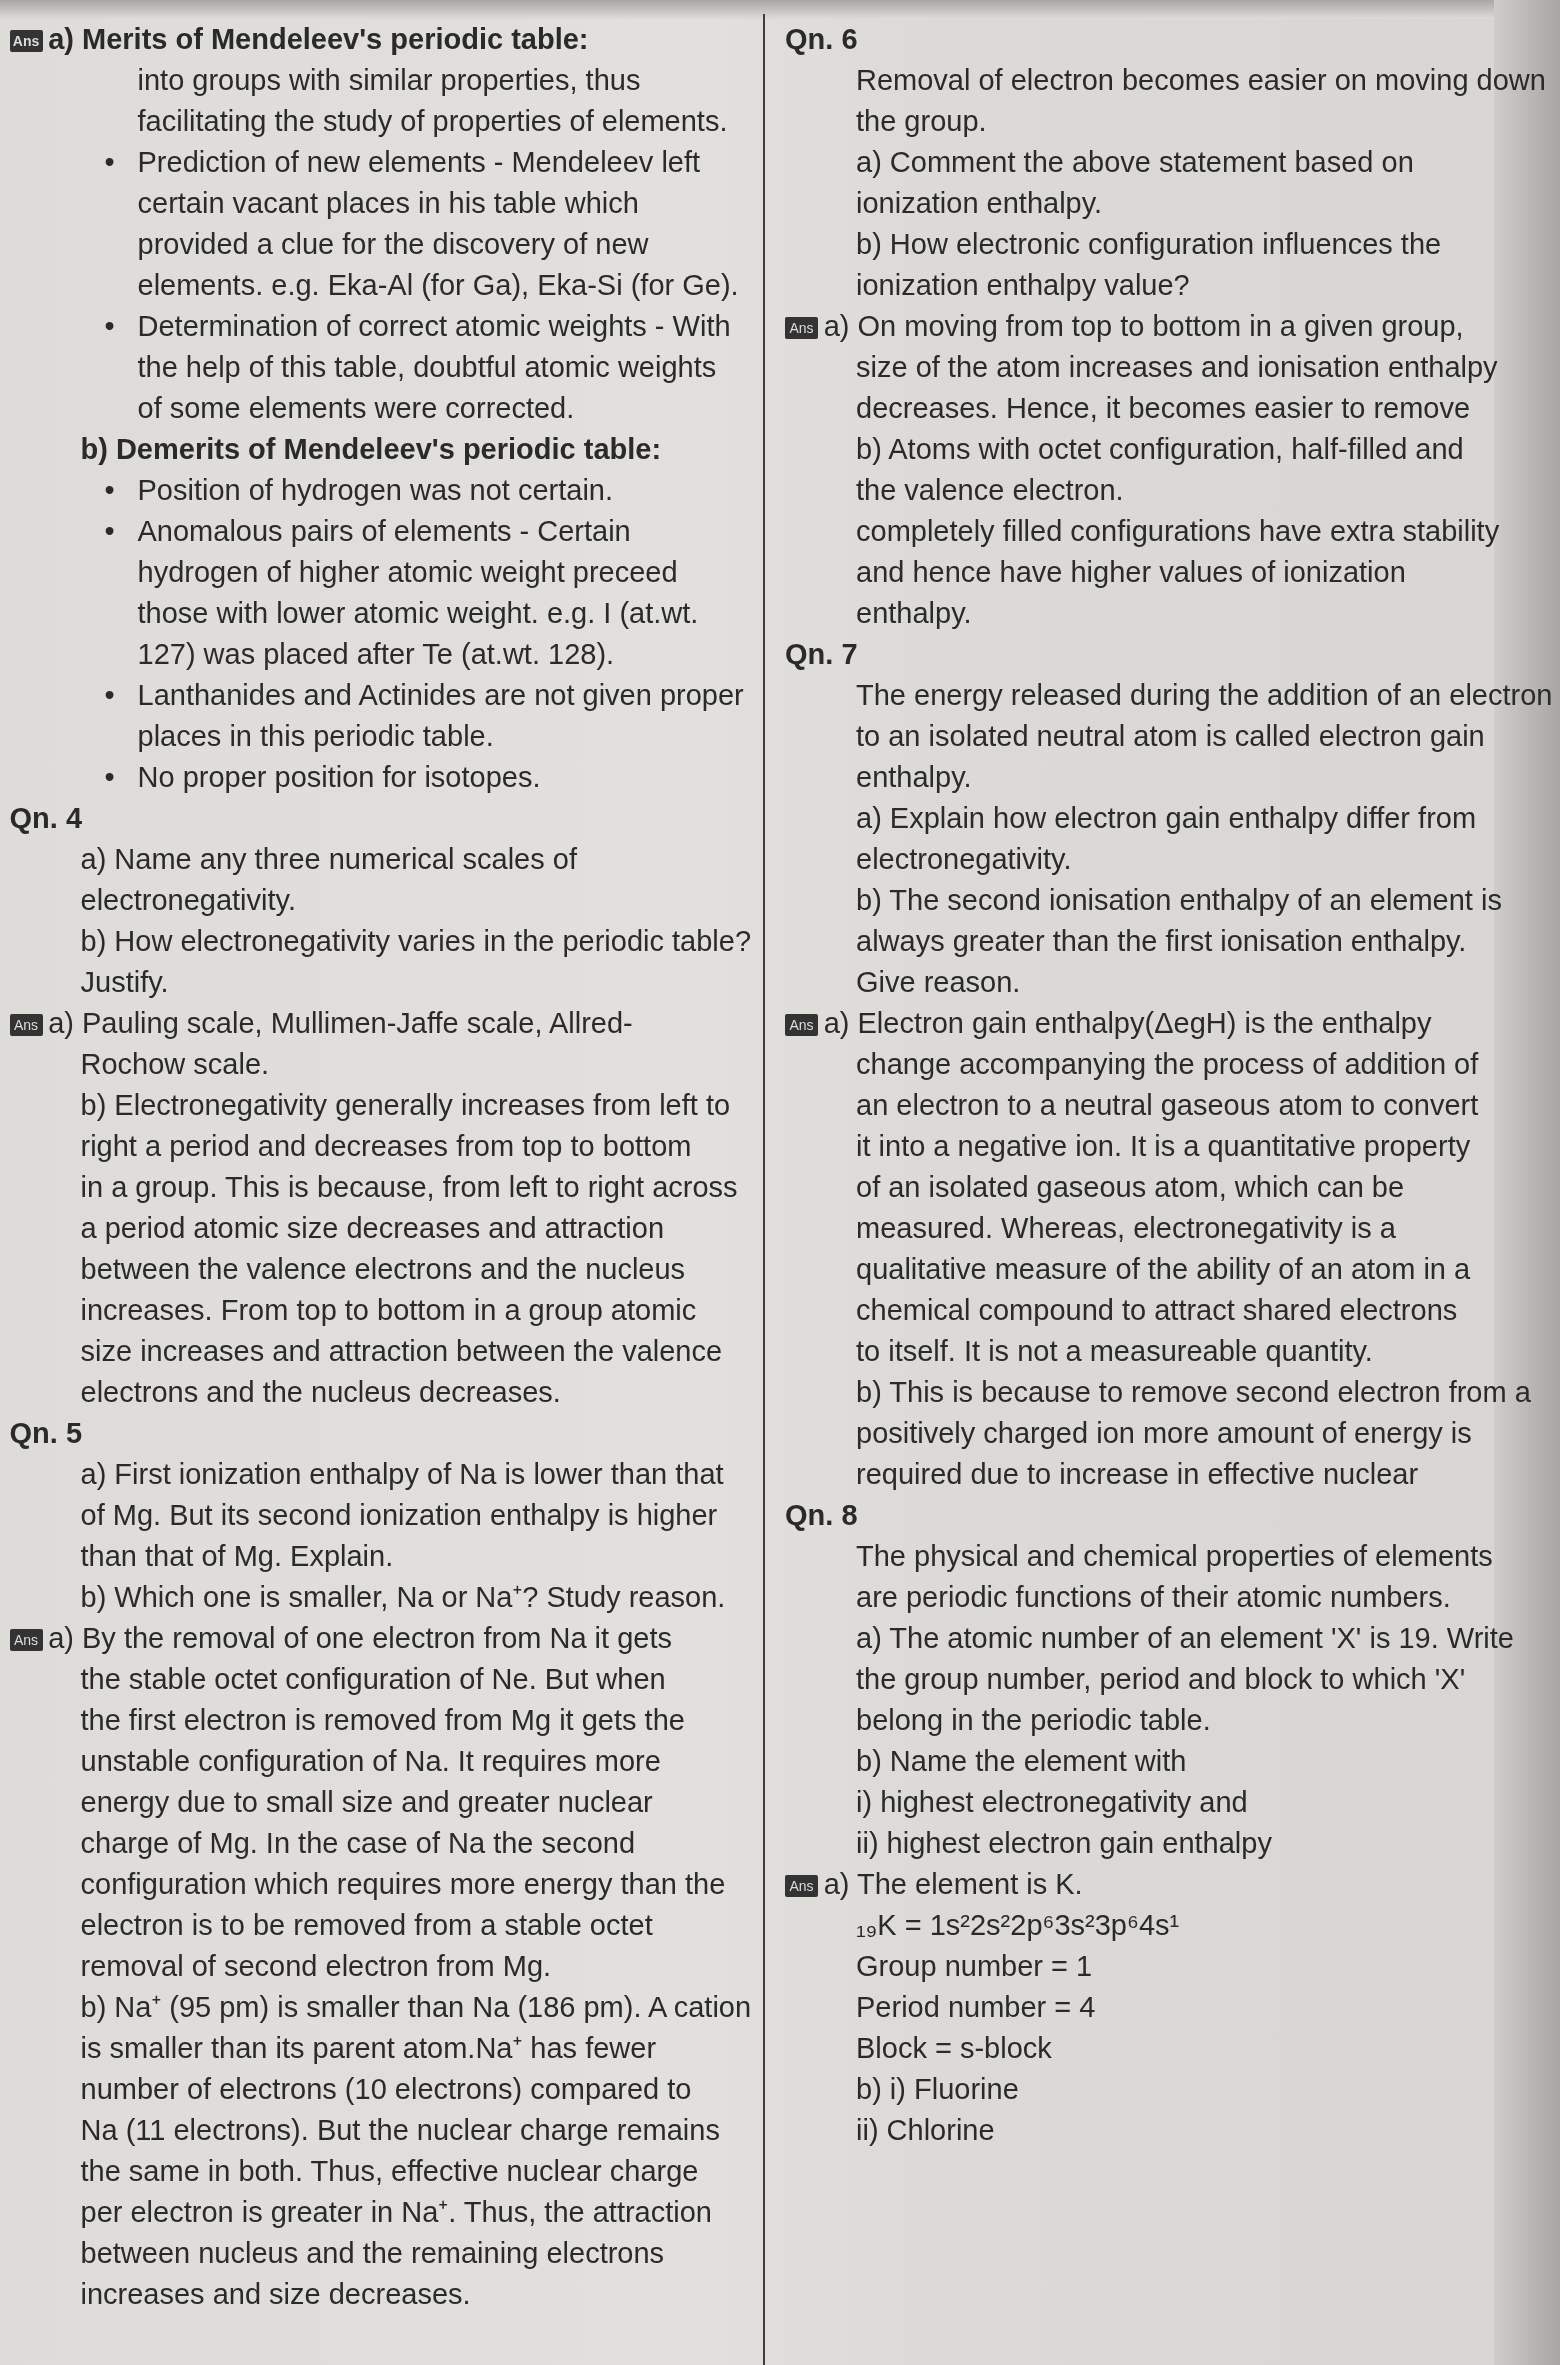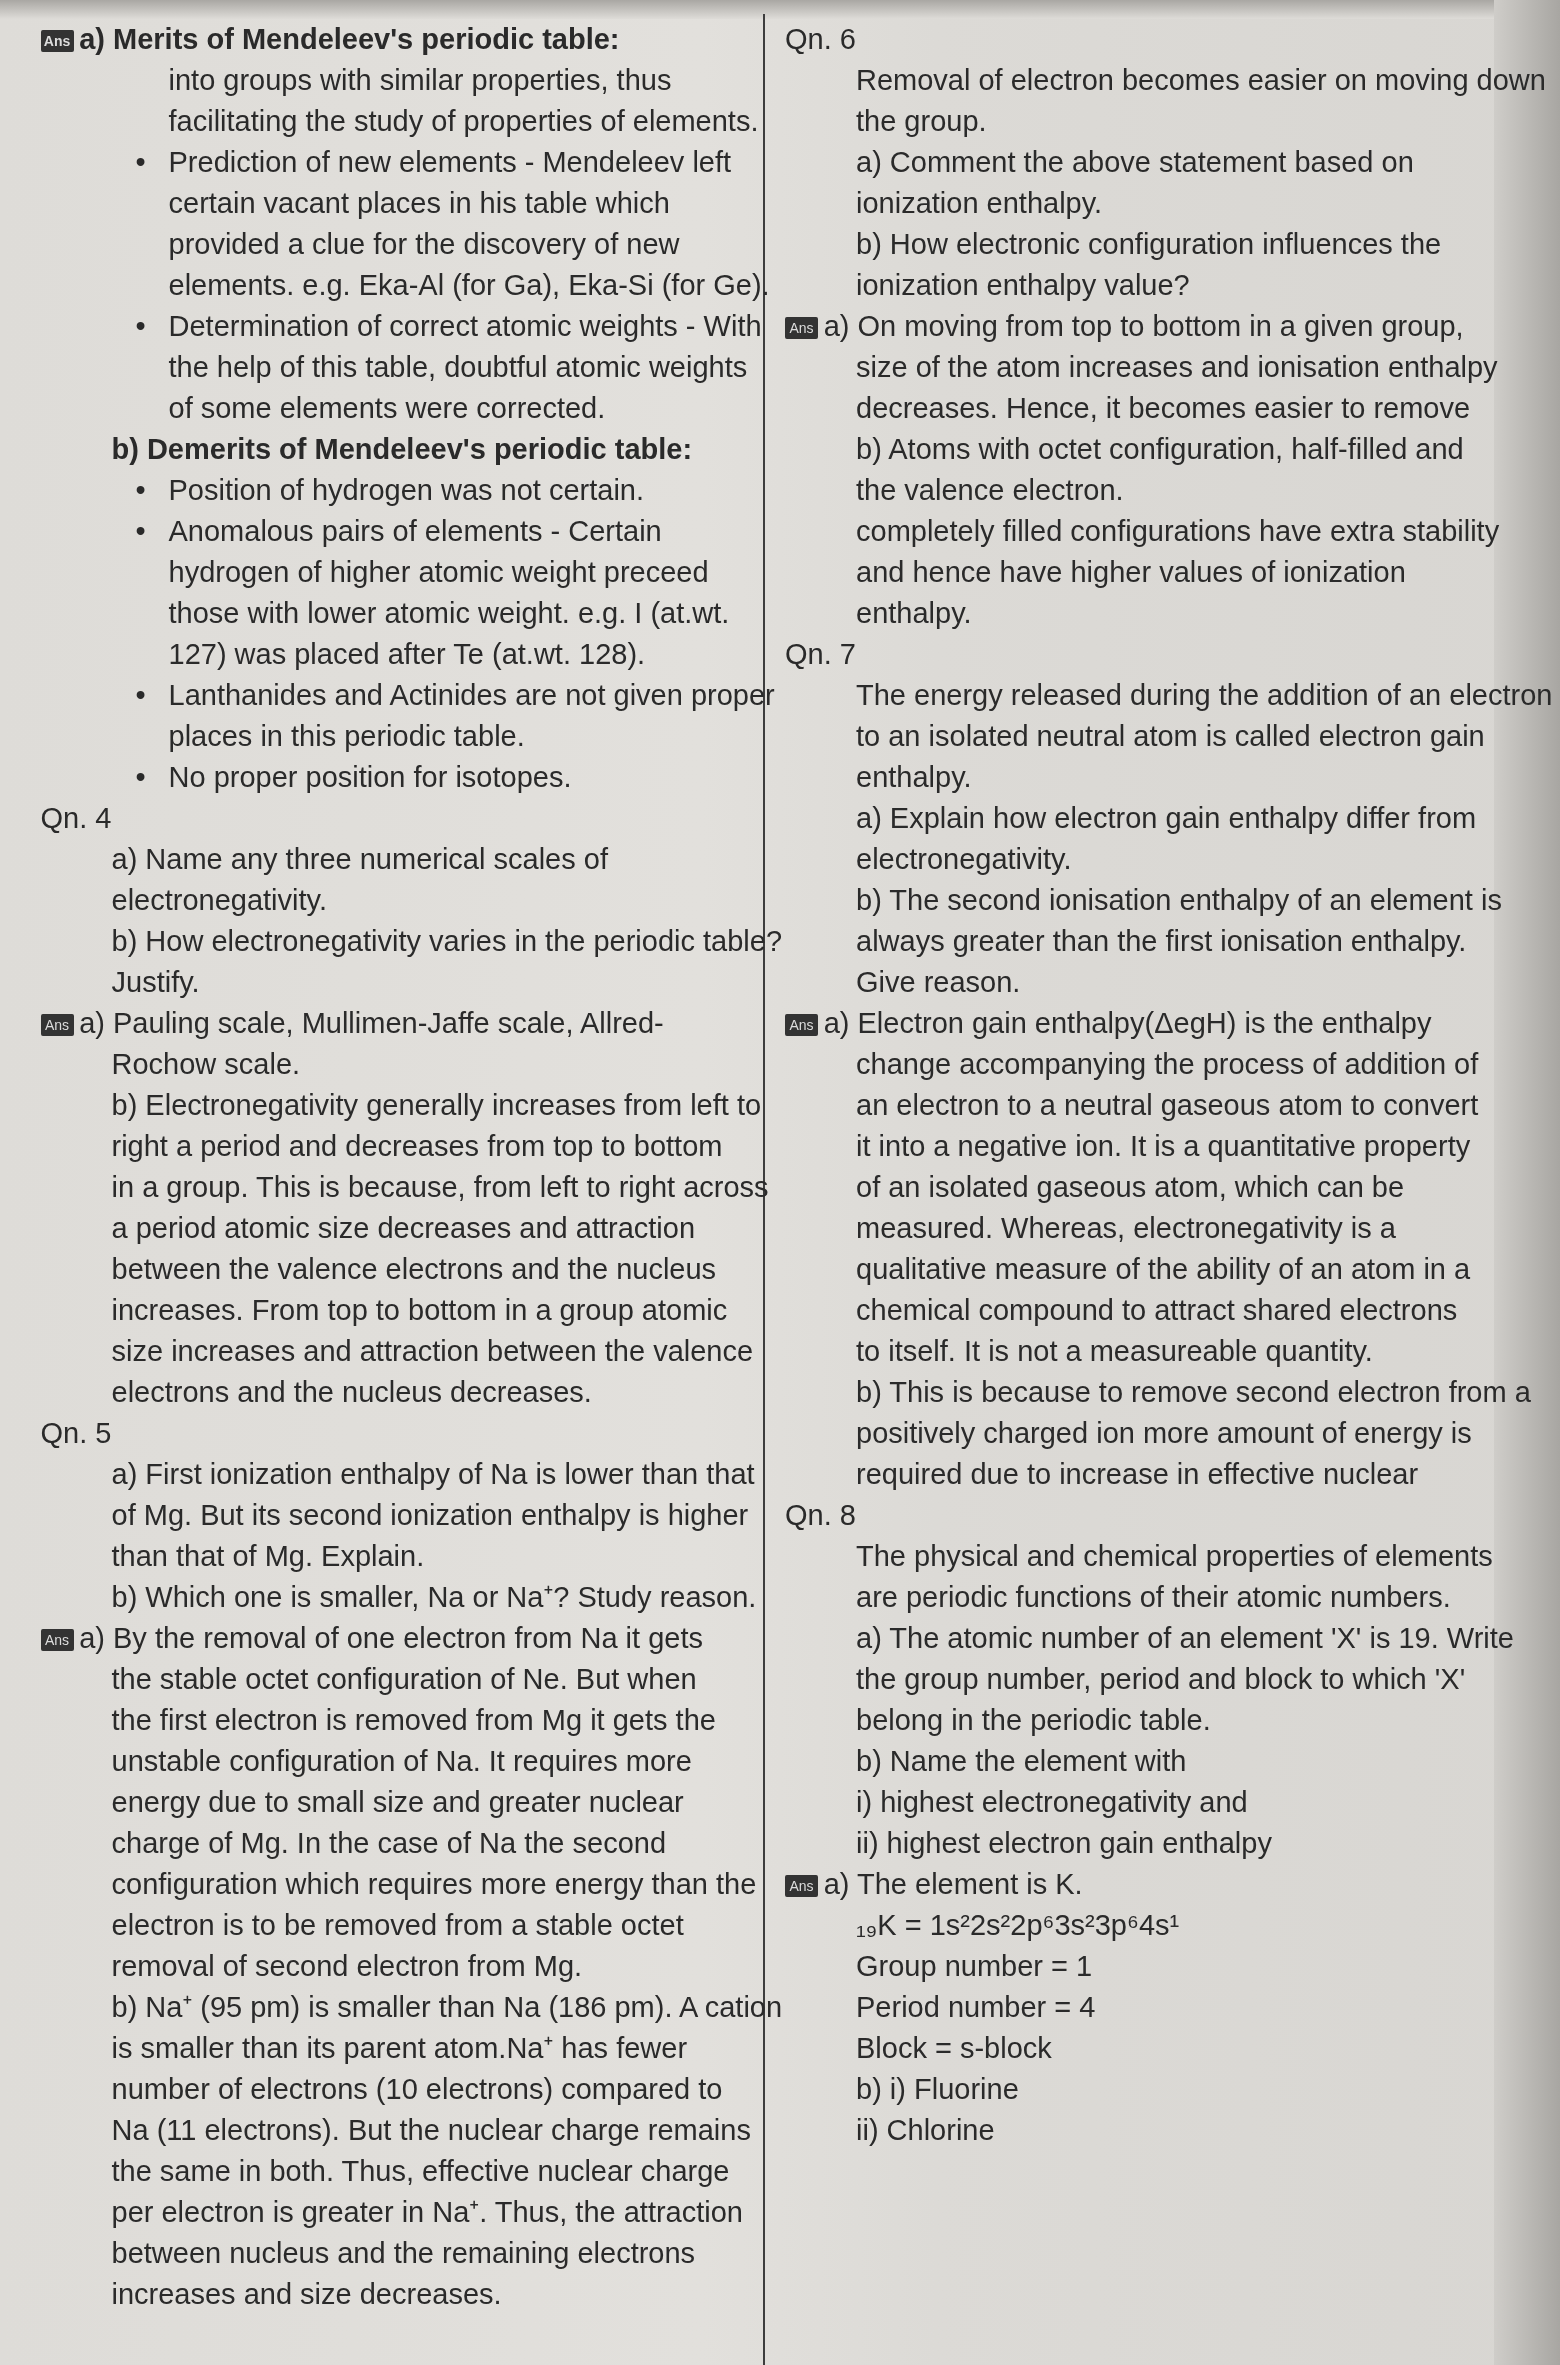--- a/index.html
+++ b/index.html
@@ -2,25 +2,25 @@
 <html style="font-size:7.6px"><head>
 <meta charset="utf-8">
 <style>
   html,body{margin:0;padding:0;}
   body{width:1560px;height:2367px;background:#d9d7d3;overflow:hidden;font-family:"Liberation Sans",sans-serif;color:#2a2a2a;}
   .page{position:absolute;left:0;top:0;width:1560px;height:2367px;background:linear-gradient(90deg,#dedcd8 0%,#e2e0dc 45%,#dcdad6 60%,#d8d6d2 100%);}
   .topshadow{position:absolute;left:0;top:0;width:100%;height:19px;background:linear-gradient(#a9a7a3,#dedcd8);}
   .rightshadow{position:absolute;right:0;top:0;width:66px;height:100%;background:linear-gradient(90deg,#cfcdc9,#a8a6a2);}
   .divider{position:absolute;left:763px;top:14px;width:2.4px;height:2353px;background:#3d3d3d;}
   .col{position:absolute;top:19px;}
-  .col.left{left:9.5px;width:748px;margin-left:31px;}
+  .col.left{left:9.5px;width:748px;}
   .col.right{left:785px;width:729px;}
   .line{font-size:29px;line-height:41px;white-space:nowrap;}
   .bold{font-weight:bold;}
-  .qn{font-weight:normal;font-size:29px;line-height:41px;}
+  .qn{font-weight:bold;font-size:29px;line-height:41px;}
   .ind1{padding-left:71px;}
   .ind2{padding-left:128px;}
   .bullet{position:relative;}
   .bullet::before{content:"•";position:absolute;left:95px;}
   .ans-icon{display:inline-block;width:33px;height:22px;background:#333;color:#ddd;font-size:14px;line-height:22px;text-align:center;border-radius:1.9px;margin-right:5.7px;vertical-align:middle;}
 </style>
 </head>
 <body>
 
 <div class="page">

